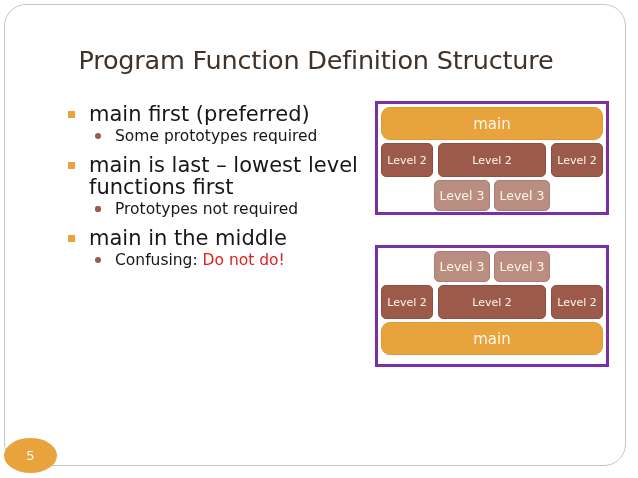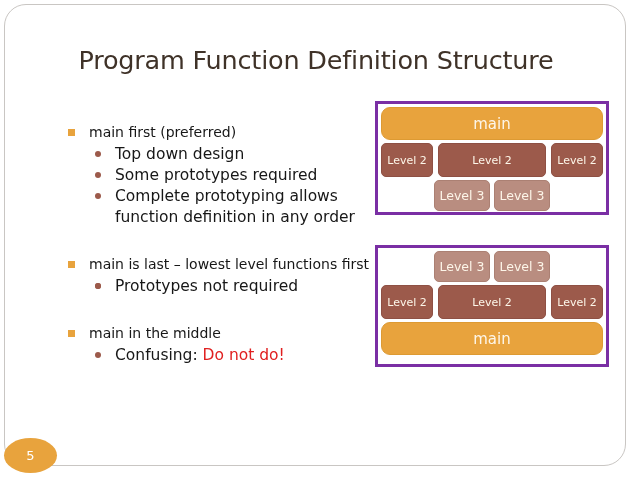--- a/index.html
+++ b/index.html
@@ -49,25 +49,24 @@
     position: absolute;
     left: 58px;
     top: 98px;
     width: 312px;
   }
 
   .lvl1 {
     position: relative;
     padding-left: 26px;
     margin-bottom: 1px;
-    font-size: 14px;
+    font-size: 21px;
     line-height: 22px;
     color: #171717;
     font-family: "DejaVu Sans", sans-serif;
-    margin-top: 18px;
   }
   .lvl1 > .sq {
     position: absolute;
     left: 5px;
     top: 8px;
     width: 7px;
     height: 7px;
     background: #e8a33d;
   }
 
@@ -181,29 +180,21 @@
   <div id="title">Program Function Definition Structure</div>
 
   <div id="bullets">
 
     <div class="lvl1">
       <span class="sq"></span>
       <span>main first (preferred)</span>
     </div>
     <div class="lvl2">
       <span class="dot"></span>
-      <span>Top down design</span>
-    </div>
-    <div class="lvl2">
-      <span class="dot"></span>
       <span>Some prototypes required</span>
-    </div>
-    <div class="lvl2">
-      <span class="dot"></span>
-      <span class="cont">Complete prototyping allows function definition in any order</span>
     </div>
 
     <div class="gap-sm"></div>
 
     <div class="lvl1">
       <span class="sq"></span>
       <span>main is last – lowest level functions first</span>
     </div>
     <div class="lvl2">
       <span class="dot"></span>

